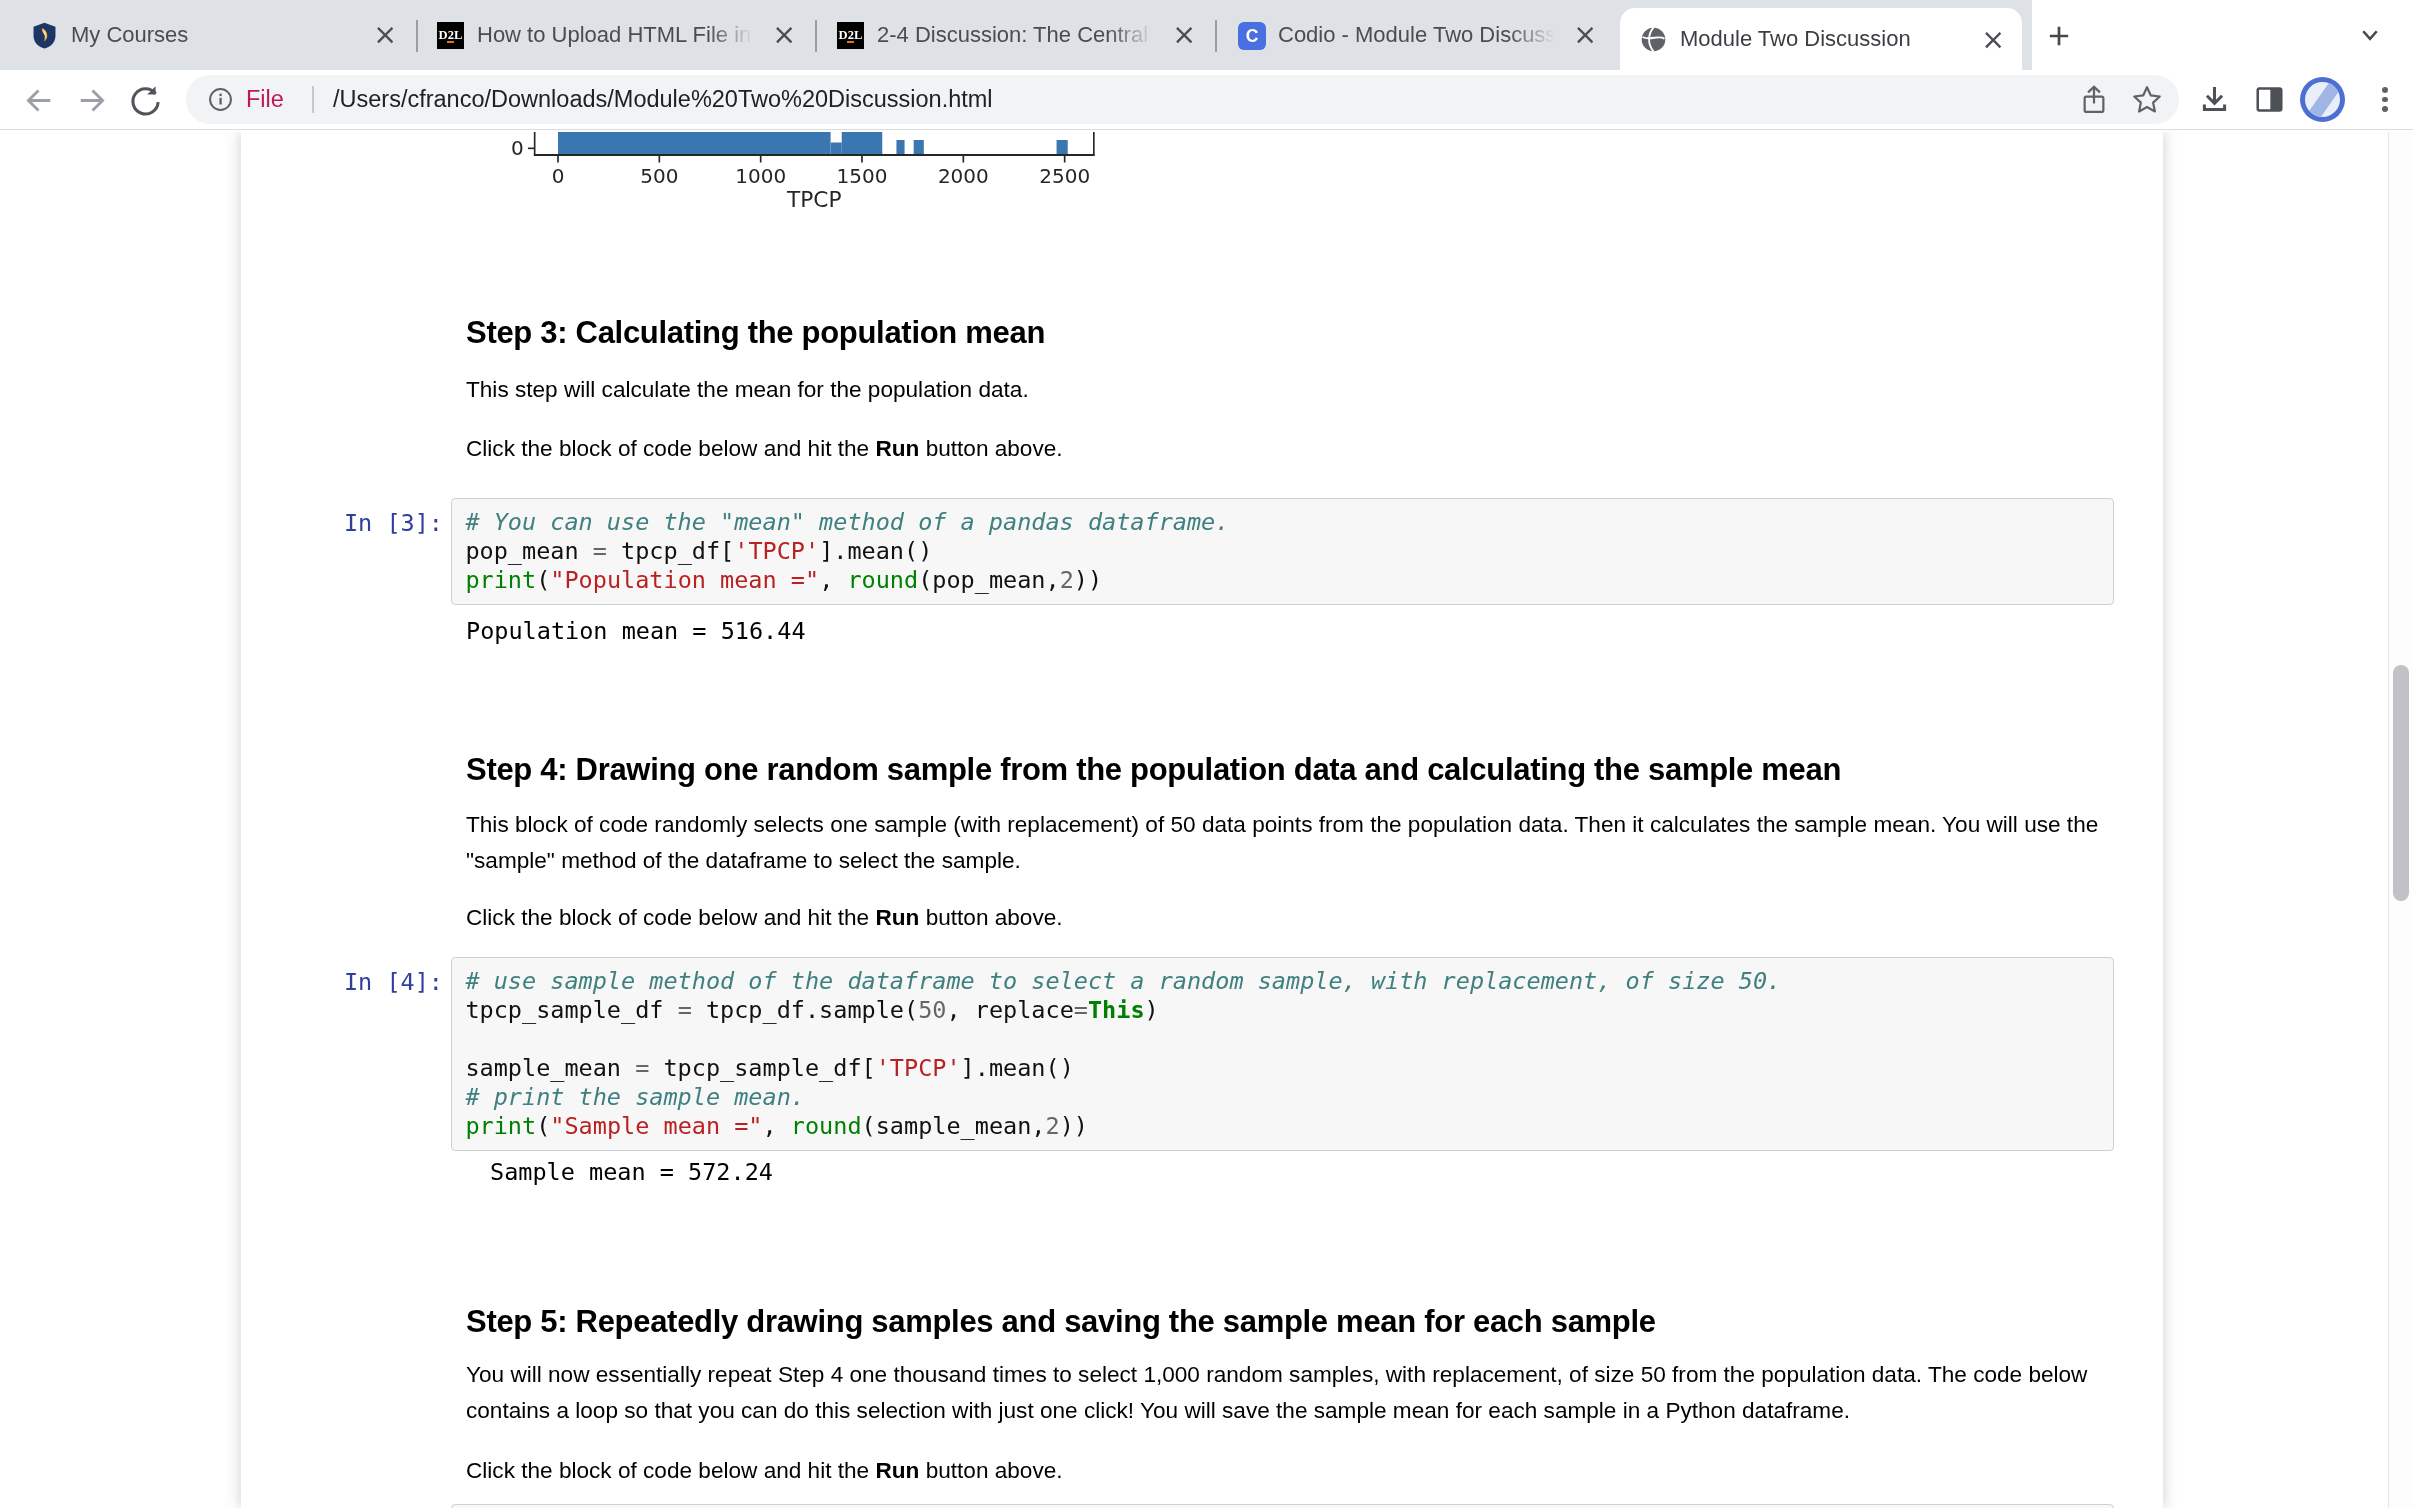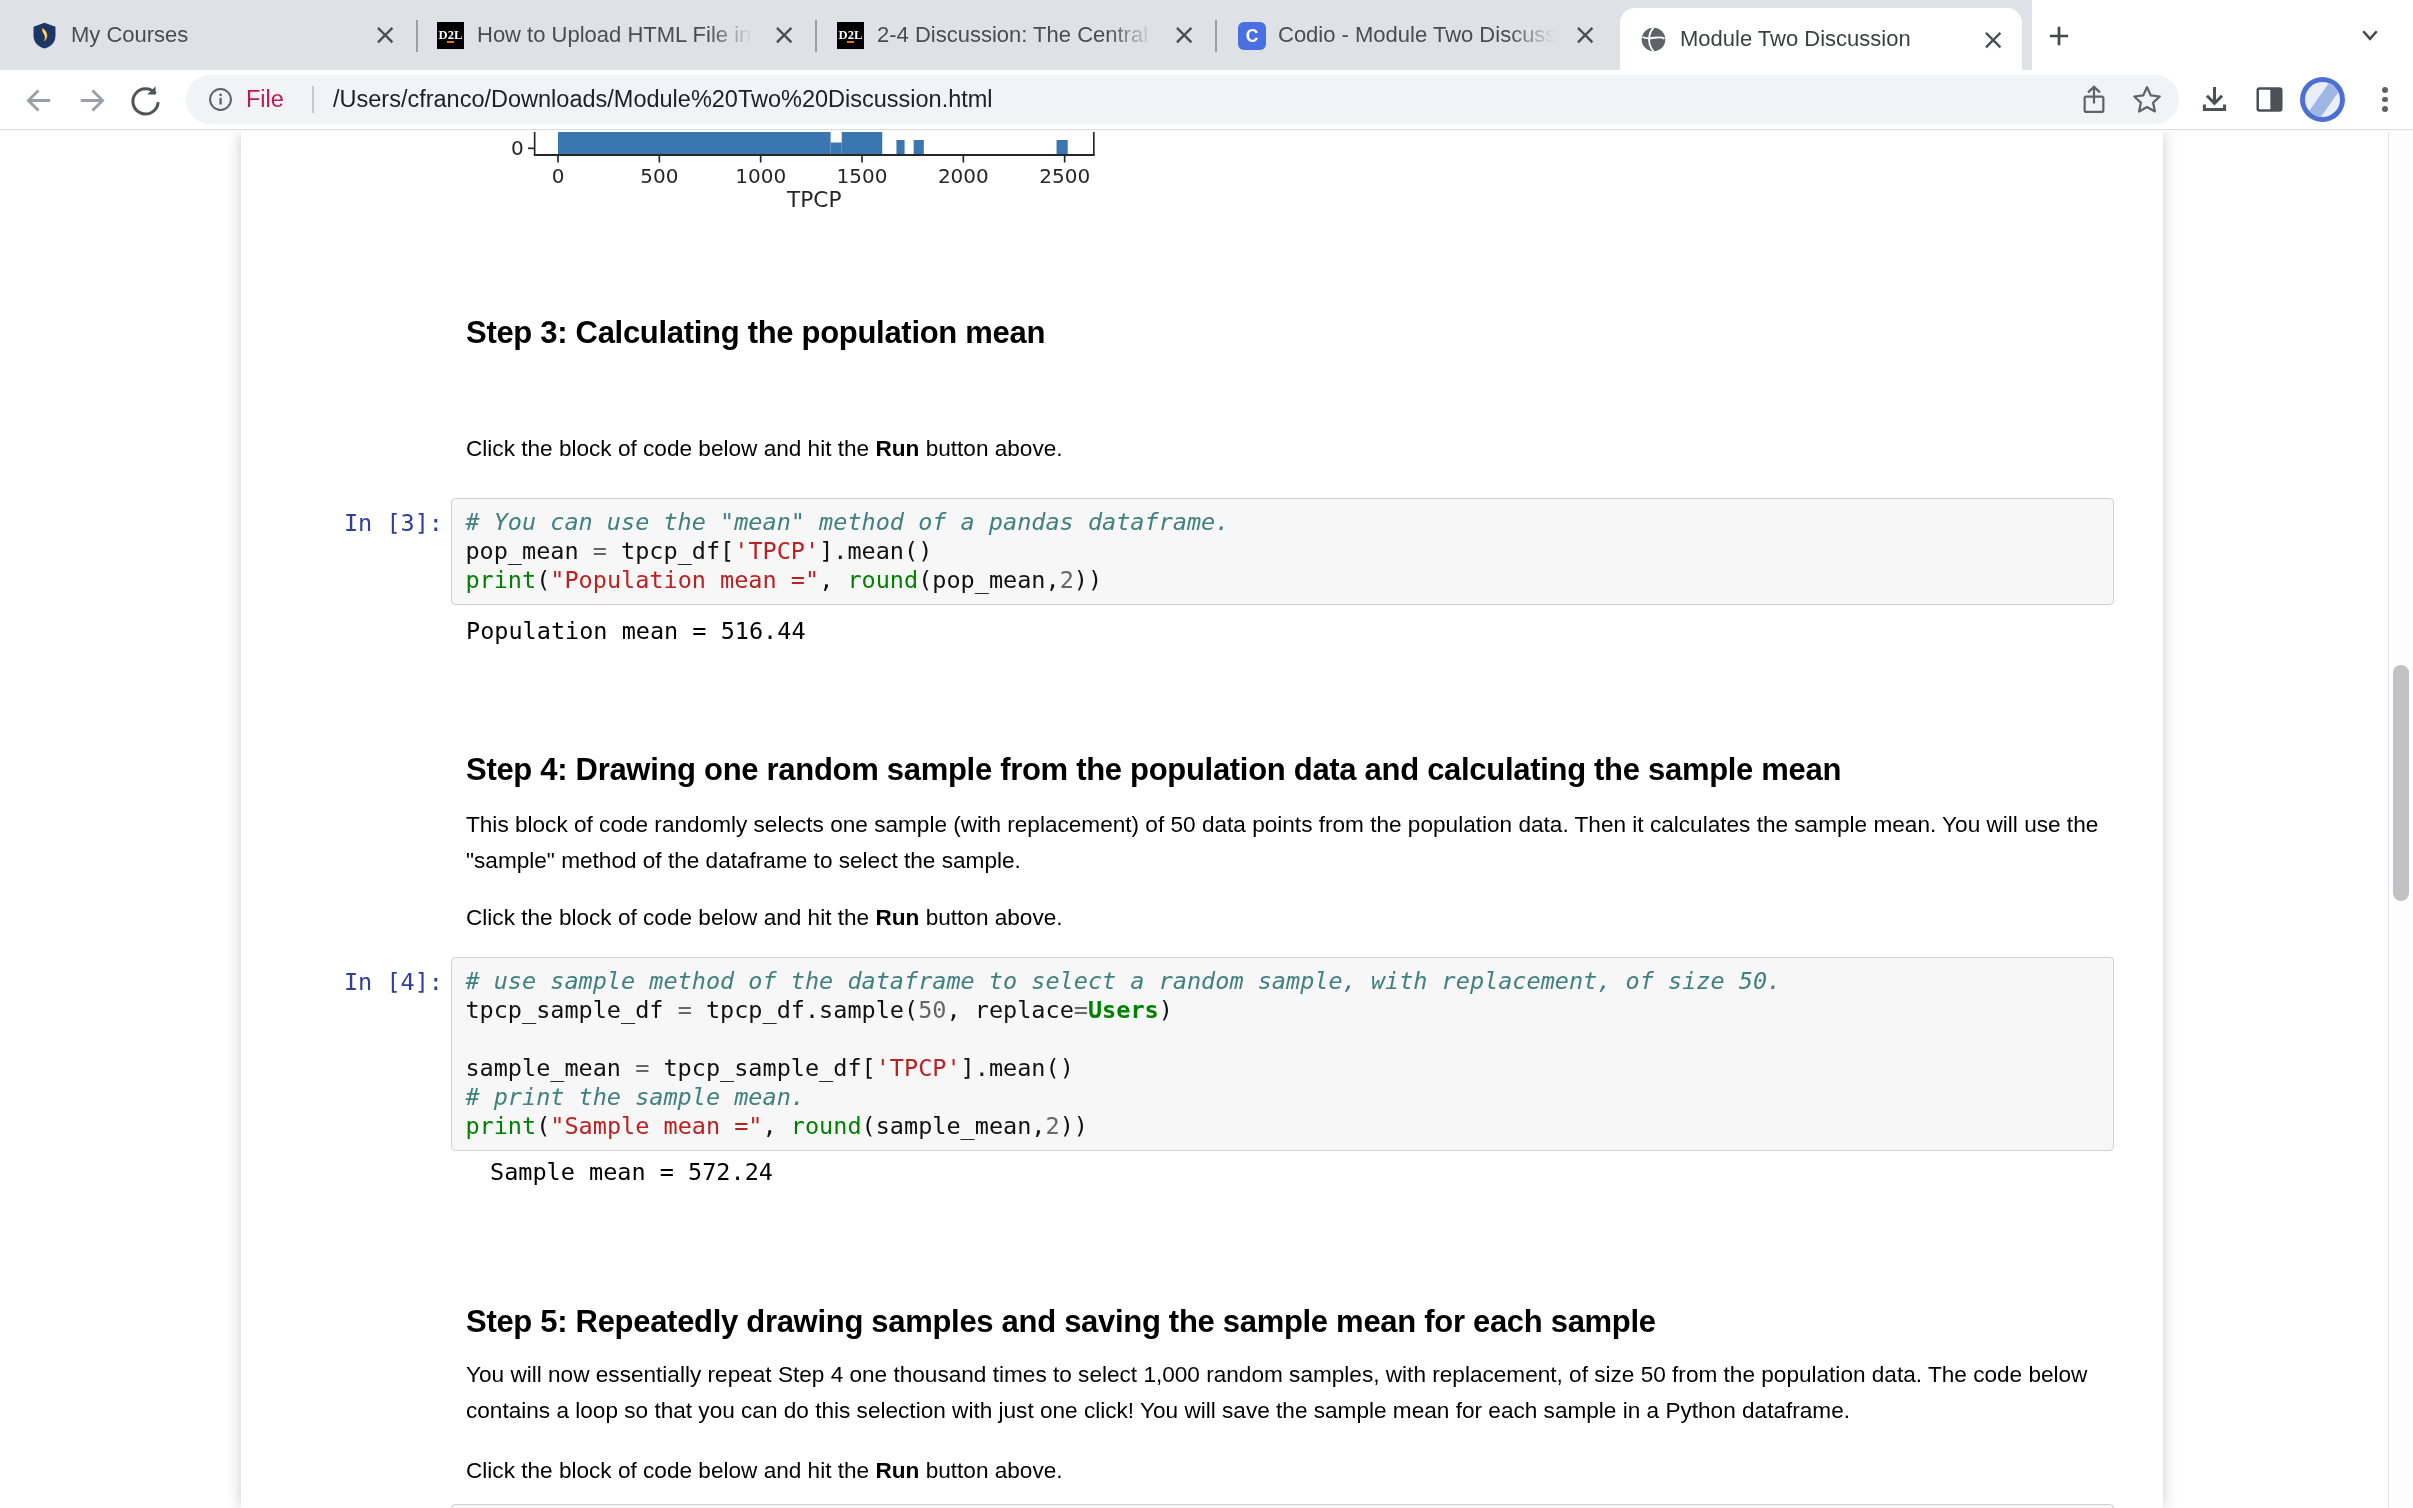--- a/index.html
+++ b/index.html
@@ -269,38 +269,39 @@
           <line x1="421.8" y1="30" x2="421.8" y2="39" stroke="#262626" stroke-width="2"></line>
           <text x="421.8" y="64" text-anchor="middle" fill="#262626" font-size="24px" font-family="DejaVu Sans, sans-serif">1500</text>
           <line x1="543.4" y1="30" x2="543.4" y2="39" stroke="#262626" stroke-width="2"></line>
           <text x="543.4" y="64" text-anchor="middle" fill="#262626" font-size="24px" font-family="DejaVu Sans, sans-serif">2000</text>
           <line x1="665" y1="30" x2="665" y2="39" stroke="#262626" stroke-width="2"></line>
           <text x="665" y="64" text-anchor="middle" fill="#262626" font-size="24px" font-family="DejaVu Sans, sans-serif">2500</text>
           <text x="364.5" y="92" text-anchor="middle" fill="#262626" font-size="26px" font-family="DejaVu Sans, sans-serif">TPCP</text>
         </svg>
 
       <h2 class="md-heading" style="top:183px;">Step 3: Calculating the population mean</h2>
+      <p class="md-p" style="top:243px;">This step will calculate the mean for the population data.</p>
       <p class="md-p" style="top:302px;"><span>Click the block of code below and hit the </span><span class="bold">Run</span><span> button above.</span></p>
 
       <div class="in-prompt" style="top:377px;">In [3]:</div>
       <div class="input-box" style="top:366px;">
           <div class="code-line"><span class="tok-com"># You can use the "mean" method of a pandas dataframe.</span></div>
           <div class="code-line"><span class="tok-pln">pop_mean </span><span class="tok-op">=</span><span class="tok-pln"> tpcp_df[</span><span class="tok-str">'TPCP'</span><span class="tok-pln">].mean()</span></div>
           <div class="code-line"><span class="tok-blt">print</span><span class="tok-pln">(</span><span class="tok-str">"Population mean ="</span><span class="tok-pln">, </span><span class="tok-blt">round</span><span class="tok-pln">(pop_mean,</span><span class="tok-num">2</span><span class="tok-pln">))</span></div>
         </div>
       <div class="cell-output mono" style="top:484px;">Population mean = 516.44</div>
 
       <h2 class="md-heading" style="top:620px;text-align:right;">Step 4: Drawing one random sample from the population data and calculating the sample mean</h2>
       <p class="md-p wide" style="top:675px;">This block of code randomly selects one sample (with replacement) of 50 data points from the population data. Then it calculates the sample mean. You will use the "sample" method of the dataframe to select the sample.</p>
       <p class="md-p" style="top:771px;"><span>Click the block of code below and hit the </span><span class="bold">Run</span><span> button above.</span></p>
 
       <div class="in-prompt" style="top:836px;">In [4]:</div>
       <div class="input-box" style="top:825px;">
           <div class="code-line"><span class="tok-com"># use sample method of the dataframe to select a random sample, with replacement, of size 50.</span></div>
-          <div class="code-line"><span class="tok-pln">tpcp_sample_df </span><span class="tok-op">=</span><span class="tok-pln"> tpcp_df.sample(</span><span class="tok-num">50</span><span class="tok-pln">, replace</span><span class="tok-op">=</span><span class="tok-kc">Users</span><span class="tok-pln">)</span></div>
+          <div class="code-line"><span class="tok-pln">tpcp_sample_df </span><span class="tok-op">=</span><span class="tok-pln"> tpcp_df.sample(</span><span class="tok-num">50</span><span class="tok-pln">, replace</span><span class="tok-op">=</span><span class="tok-kc">This</span><span class="tok-pln">)</span></div>
           <div class="code-line">&nbsp;</div>
           <div class="code-line"><span class="tok-pln">sample_mean </span><span class="tok-op">=</span><span class="tok-pln"> tpcp_sample_df[</span><span class="tok-str">'TPCP'</span><span class="tok-pln">].mean()</span></div>
           <div class="code-line"><span class="tok-com"># print the sample mean.</span></div>
           <div class="code-line"><span class="tok-blt">print</span><span class="tok-pln">(</span><span class="tok-str">"Sample mean ="</span><span class="tok-pln">, </span><span class="tok-blt">round</span><span class="tok-pln">(sample_mean,</span><span class="tok-num">2</span><span class="tok-pln">))</span></div>
         </div>
       <div class="cell-output mono" style="top:1025px;margin-left:24px;">Sample mean = 572.24</div>
 
       <h2 class="md-heading" style="top:1172px;">Step 5: Repeatedly drawing samples and saving the sample mean for each sample</h2>
       <p class="md-p wide" style="top:1225px;">You will now essentially repeat Step 4 one thousand times to select 1,000 random samples, with replacement, of size 50 from the population data. The code below contains a loop so that you can do this selection with just one click! You will save the sample mean for each sample in a Python dataframe.</p>
       <p class="md-p" style="top:1324px;"><span>Click the block of code below and hit the </span><span class="bold">Run</span><span> button above.</span></p>

